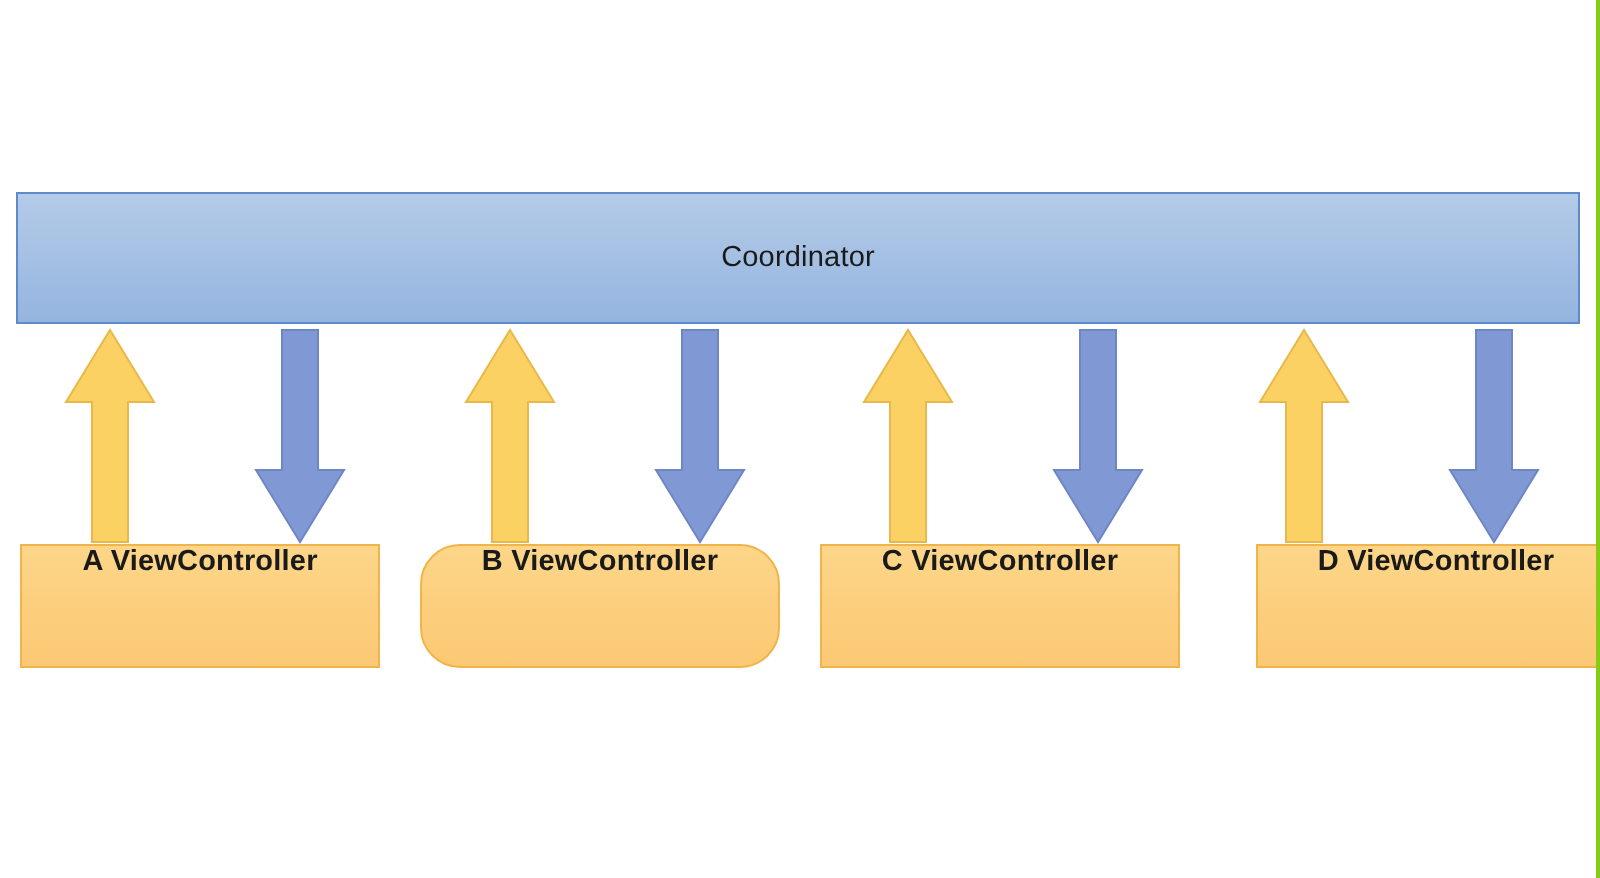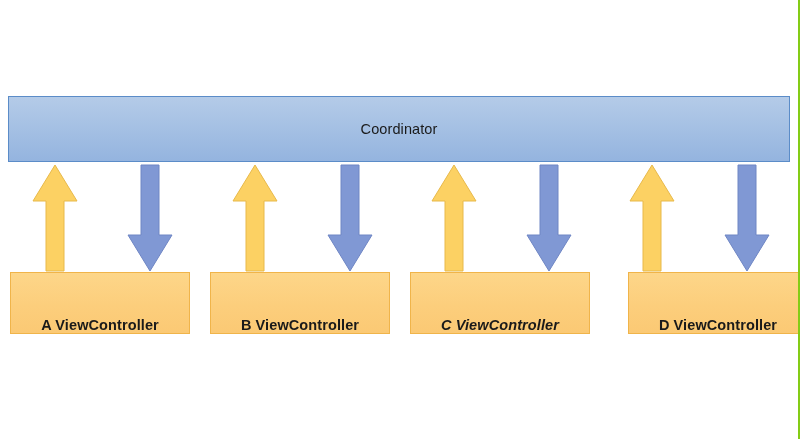--- a/index.html
+++ b/index.html
@@ -42,21 +42,21 @@
 
   
   .vc-box {
     position: absolute;
     top: 272px;
     height: 62px;
     box-sizing: border-box;
     border: 1px solid #f0b44a;
     background: linear-gradient(to bottom, #fdd689 0%, #fcce7c 55%, #fbc974 100%);
     display: flex;
-    align-items: flex-end;
+    align-items: flex-start;
     justify-content: center;
   }
   .vc-label {
     font-size: 14.5px;
     color: #1a1a1a;
     font-weight: 600;
     letter-spacing: 0.1px;
   }
 
   
@@ -122,24 +122,24 @@
         <svg viewBox="0 0 44 106" preserveAspectRatio="none">
           <polygon points="22,106 0,70 13,70 13,0 31,0 31,70 44,70" fill="#8098d4" stroke="#6f86c4" stroke-width="1" stroke-linejoin="miter"></polygon>
         </svg>
       </div>
     </div>
 
   <div id="node-layer">
       <div class="vc-box" style="left: 10px; width: 180px;">
         <span class="vc-label">A ViewController</span>
       </div>
-      <div class="vc-box" style="left: 210px; width: 180px;">
+      <div class="vc-box" style="left: 210px; width: 180px; border-radius: 20px;">
         <span class="vc-label">B ViewController</span>
       </div>
-      <div class="vc-box" style="left: 410px; width: 180px; font-style: italic;">
+      <div class="vc-box" style="left: 410px; width: 180px;">
         <span class="vc-label">C ViewController</span>
       </div>
       <div class="vc-box" style="left: 628px; width: 180px;">
         <span class="vc-label">D ViewController</span>
       </div>
     </div>
 
 </div>
 
 </body></html>

